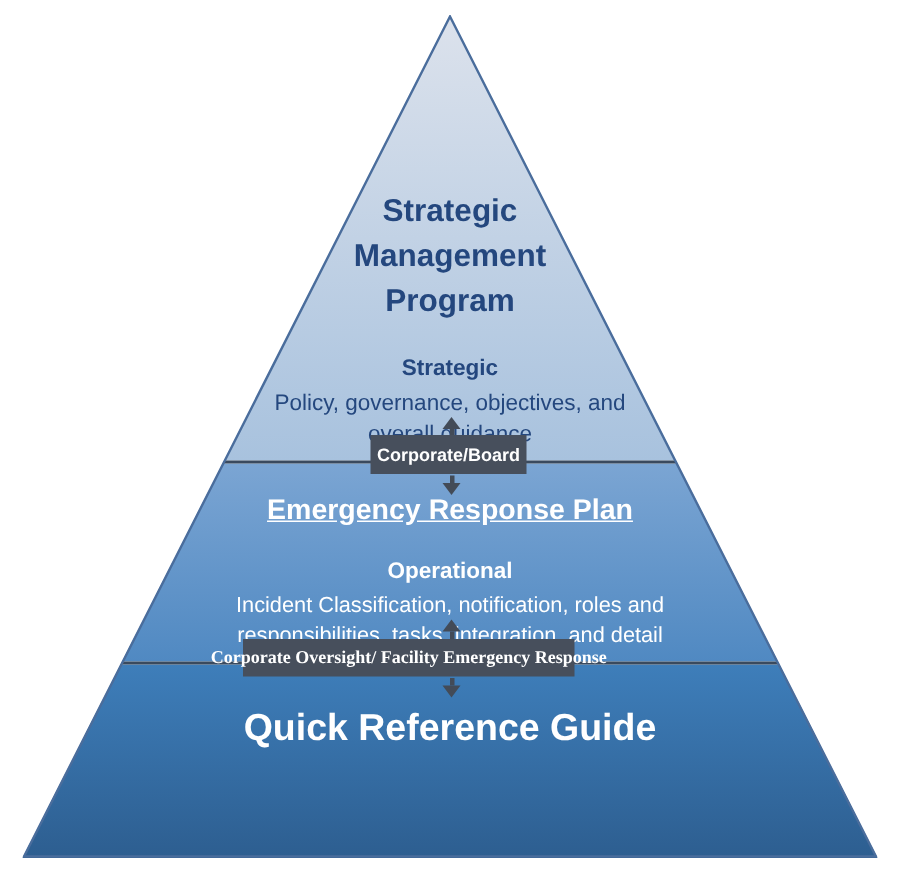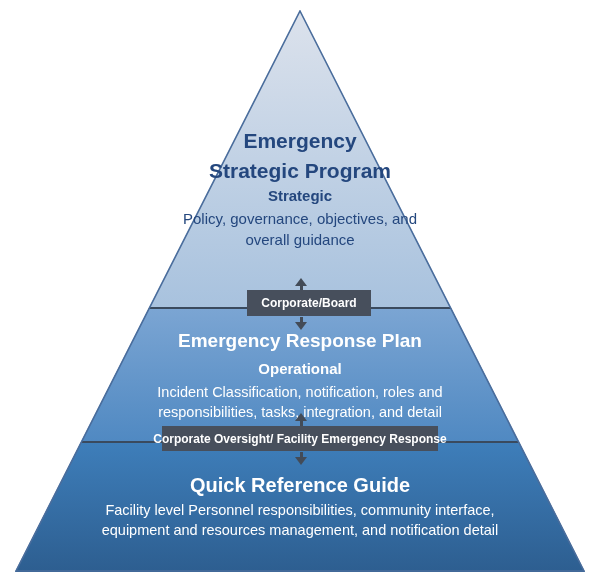--- a/index.html
+++ b/index.html
@@ -29,40 +29,40 @@
   .outline-svg { position:absolute; left:15px; top:10px; width:570px; height:562px; pointer-events:none; }
   .outline-svg polygon { fill:none; stroke:var(--outline,#4a6d9c); stroke-width:1.6px; }
 
   
   .tier-text { position:absolute; left:0; width:600px; text-align:center; }
   .tt-1 { top:126px; color:var(--tier1_text,#24477e); }
   .tt-2 { top:329px; color:var(--tier_text_light,#ffffff); }
   .tt-3 { top:472px; color:var(--tier_text_light,#ffffff); }
 
   .tt-1 .title { font-weight:bold; font-size:21px; line-height:30px; width:190px; margin:0 auto; }
-  .tt-1 .level { font-weight:bold; font-size:15px; line-height:20px; margin-top:0; }
+  .tt-1 .level { font-weight:bold; font-size:15px; line-height:20px; margin-top:20px; }
   .tt-1 .desc  { font-size:15px; line-height:21px; width:272px; margin:2px auto 12px; }
 
-  .tt-2 .title { font-weight:bold; font-size:19px; line-height:24px; }
-  .tt-2 .level { font-weight:bold; font-size:15px; line-height:20px; margin-top:6px; }
+  .tt-2 .title { font-weight:bold; font-size:19px; line-height:24px;text-decoration:underline; }
+  .tt-2 .level { font-weight:bold; font-size:15px; line-height:20px; margin-top:18px; }
   .tt-2 .desc  { font-size:14.5px; line-height:20px; width:352px; margin:3px auto 0; }
 
-  .tt-3 .title { font-weight:bold; font-size:20px; line-height:26px; }
+  .tt-3 .title { font-weight:bold; font-size:25px; line-height:26px; }
   .tt-3 .level { font-weight:bold; font-size:15px; line-height:20px; }
   .tt-3 .desc  { font-size:14.5px; line-height:20px; width:452px; margin:2px auto 0; }
 
   
   .connector {
     position:absolute; background:var(--connector_bg,#474f5c);
     color:var(--connector_text,#ffffff); font-weight:bold; font-size:12px;
     display:flex; align-items:center; justify-content:center;
     z-index:5; white-space:nowrap;
   }
-  .conn-1 { left:247px; top:290px; width:124px; height:26px; }
-  .conn-2 { left:162px; top:426px; width:276px; height:25px; }
+  .conn-1 { left:247px; top:290px; width:104px; height:26px; }
+  .conn-2 { left:162px; top:426px; width:221px; height:25px;font-family:Liberation Serif, serif; }
 
   
   .v-arrow { position:absolute; width:14px; display:flex; flex-direction:column; align-items:center; z-index:4; }
   .head-up   { width:0; height:0; border-left:6px solid transparent; border-right:6px solid transparent;
                border-bottom:8px solid var(--arrow,#434b57); }
   .head-down { width:0; height:0; border-left:6px solid transparent; border-right:6px solid transparent;
                border-top:8px solid var(--arrow,#434b57); }
   .stem { width:3px; height:5px; background:var(--arrow,#434b57); }
   .ar-1u { left:294px; top:278px; }
   .ar-1d { left:294px; top:317px; }
@@ -78,34 +78,33 @@
     <div class="band band-1"></div>
     <div class="band band-2"></div>
     <div class="band band-3"></div>
   </div>
 
   <svg class="outline-svg" viewBox="0 0 570 562">
     <polygon points="285,1 569,561 1,561"></polygon>
   </svg>
 
   <div class="tier-text tt-1">
-    <div class="title">Emergency Strategic Program</div>
+    <div class="title">Strategic Management Program</div>
     <div class="level">Strategic</div>
     <div class="desc">Policy, governance, objectives, and overall guidance</div>
   </div>
 
   <div class="tier-text tt-2">
     <div class="title">Emergency Response Plan</div>
     <div class="level">Operational</div>
     <div class="desc">Incident Classification, notification, roles and responsibilities, tasks, integration, and detail</div>
   </div>
 
   <div class="tier-text tt-3">
     <div class="title">Quick Reference Guide</div>
-    <div class="desc">Facility level Personnel responsibilities, community interface, equipment and resources management, and notification detail</div>
   </div>
 
   <div class="v-arrow ar-1u">
     <div class="head-up"></div>
       <div class="stem"></div>
   </div>
   <div class="connector conn-1">
     <span>Corporate/Board</span>
   </div>
   <div class="v-arrow ar-1d">

